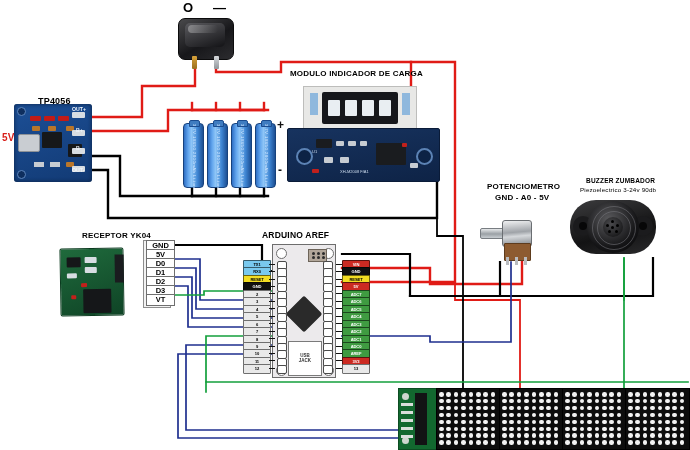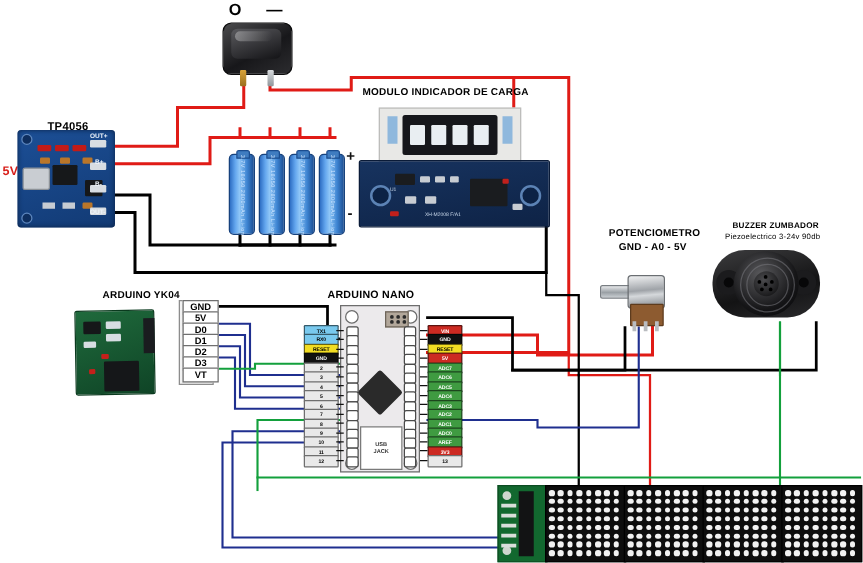--- a/index.html
+++ b/index.html
@@ -280,21 +280,21 @@
     <div class="pcb-sm" style="left:72px;top:12px;width:7px;height:5px;"></div>
     <div class="pcb-sm" style="left:36px;top:28px;width:9px;height:6px;"></div>
     <div class="pcb-sm" style="left:52px;top:28px;width:9px;height:6px;"></div>
     <div class="pcb-sm" style="left:122px;top:34px;width:8px;height:5px;"></div>
     <div class="pcb-rd" style="left:114px;top:14px;width:5px;height:4px;"></div>
     <div class="pcb-rd" style="left:24px;top:40px;width:7px;height:4px;"></div>
     <div class="pcb-txt" style="left:24px;top:20px;">U1</div>
     <div class="pcb-txt" style="left:52px;top:40px;">XH-M2008 F/A1</div>
   </div>
 
-  <div class="lbl" style="left:82px;top:231px;font-size:8px;">ARDUINO YK04</div>
+  <div class="lbl" style="left:82px;top:231px;font-size:8px;">RECEPTOR YK04</div>
   <div id="yk04">
     <div class="yk-ic" style="left:6px;top:8px;width:14px;height:10px;"></div>
     <div class="yk-sil" style="left:24px;top:8px;width:12px;height:6px;"></div>
     <div class="yk-sil" style="left:24px;top:18px;width:12px;height:6px;"></div>
     <div class="yk-sil" style="left:6px;top:24px;width:10px;height:5px;"></div>
     <div class="yk-red" style="left:20px;top:34px;width:6px;height:4px;"></div>
     <div class="yk-red" style="left:10px;top:46px;width:5px;height:4px;"></div>
     <div class="yk-ic" style="left:22px;top:40px;width:28px;height:24px;"></div>
     <div class="yk-hdr" style="top:6px;width:9px;height:28px;"></div>
   </div>
@@ -308,21 +308,21 @@
     <div class="conn-row" style="top:56px;"></div>
   </div>
   <div class="sig" style="top:240px;">GND</div>
   <div class="sig" style="top:249px;">5V</div>
   <div class="sig" style="top:258px;">D0</div>
   <div class="sig" style="top:267px;">D1</div>
   <div class="sig" style="top:276px;">D2</div>
   <div class="sig" style="top:285px;">D3</div>
   <div class="sig" style="top:294px;">VT</div>
 
-  <div class="lbl" style="left:262px;top:231px;font-size:8.5px;">ARDUINO NANO</div>
+  <div class="lbl" style="left:262px;top:231px;font-size:8.5px;">ARDUINO AREF</div>
   <div id="nano">
     <div class="nano-hole" style="left:3px;top:3px;"></div>
     <div class="nano-hole" style="left:50px;top:3px;"></div>
     <div class="nano-hole" style="left:3px;top:120px;"></div>
     <div class="nano-hole" style="left:50px;top:120px;"></div>
     <div class="nano-icsp">
       <i style="left:3px;top:2px;"></i>
         <i style="left:8px;top:2px;"></i>
         <i style="left:13px;top:2px;"></i>
       <i style="left:3px;top:6px;"></i>

